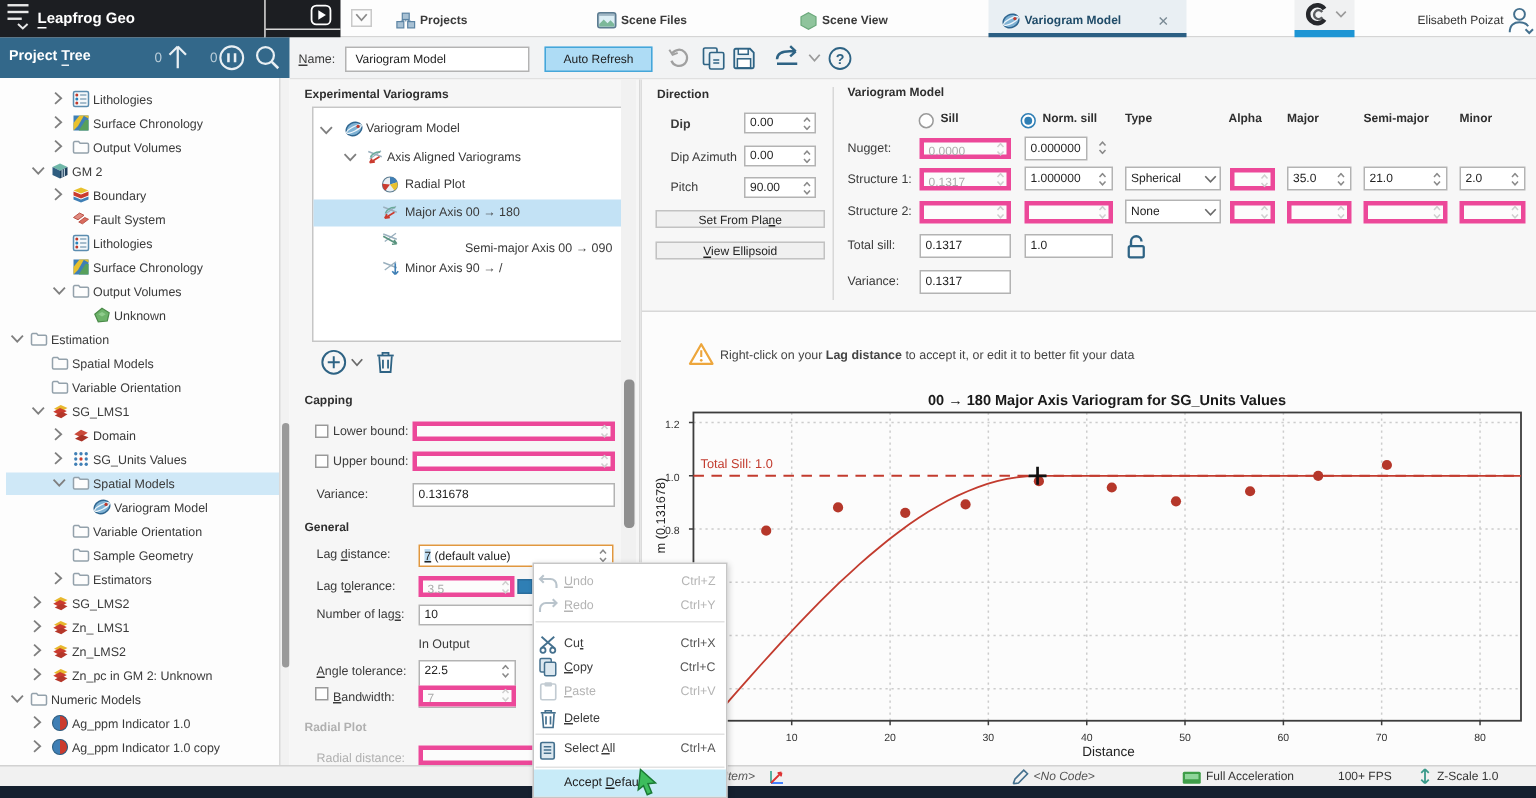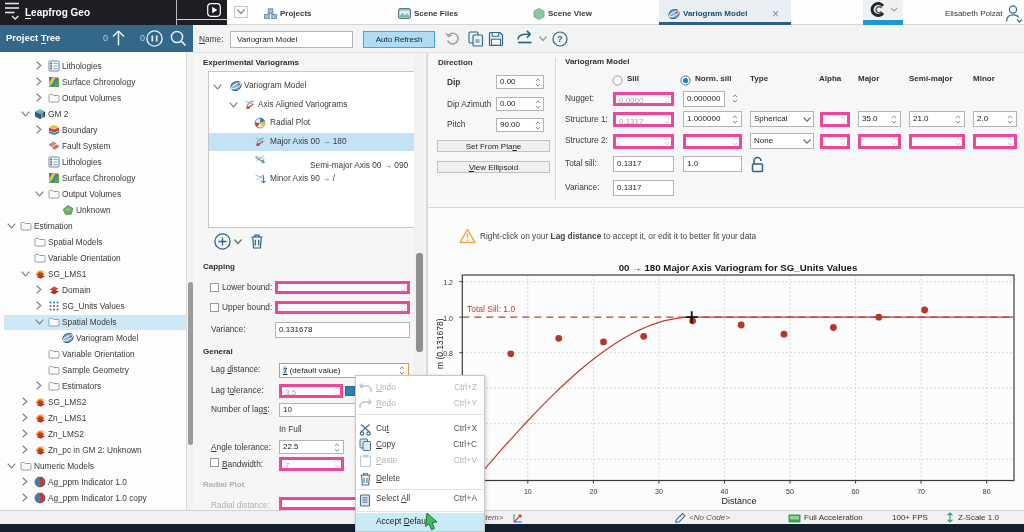--- a/index.html
+++ b/index.html
@@ -470,23 +470,23 @@
 <div class="inp" style="left:275px;top:322px;width:135px;height:16px;line-height:14px;">0.131678</div>
 
 <div class="abs hdr" style="left:203px;top:347px;">General</div>
 <div class="lbl" style="left:211px;top:364px;">Lag <span class="u">d</span>istance:</div>
 <div class="inp" style="left:279px;top:363px;width:130px;height:15px;line-height:13px;border-color:#e0973f;"><span style="background:#bcdcf2;text-decoration:underline;">7</span> (default value)</div>
 <div class="lbl" style="left:211px;top:385px;">Lag t<span class="u">o</span>lerance:</div>
 <div class="inp dis" style="left:279px;top:384px;width:64px;height:14px;line-height:12px;">3.5</div>
 <div class="abs" style="left:345px;top:386px;width:10px;height:10px;background:#2f7fb5;border:1px solid #2a6d9c;"></div>
 <div class="lbl" style="left:211px;top:404px;">Number of lag<span class="u">s</span>:</div>
 <div class="inp" style="left:279px;top:403px;width:130px;height:14px;line-height:12px;">10</div>
-<div class="lbl" style="left:279px;top:424px;">In Full</div>
+<div class="lbl" style="left:279px;top:424px;">In Output</div>
 <div class="lbl" style="left:211px;top:442px;"><span class="u">A</span>ngle tolerance:</div>
-<div class="inp" style="left:279px;top:440px;width:65px;height:14px;line-height:12px;">22.5</div>
+<div class="inp" style="left:279px;top:440px;width:65px;height:32px;line-height:12px;">22.5</div>
 <div class="cb" style="left:210px;top:458px;"></div>
 <div class="lbl" style="left:222px;top:459px;"><span class="u">B</span>andwidth:</div>
 <div class="inp dis" style="left:279px;top:457px;width:65px;height:14px;line-height:12px;">7</div>
 <div class="abs hdr" style="left:203px;top:480px;color:#b0b0b0;">Radial Plot</div>
 <div class="lbl" style="left:211px;top:500px;color:#b0b0b0;">Radial distance:</div>
 <div class="inp dis" style="left:279px;top:497px;width:130px;height:13px;"></div>
 
 <div class="abs" style="left:414px;top:53px;width:10px;height:457px;background:#f1f1f1;"></div>
 <div class="abs" style="left:415.5px;top:253px;width:7px;height:99px;background:#8f8f8f;border-radius:3px;"></div>
 

